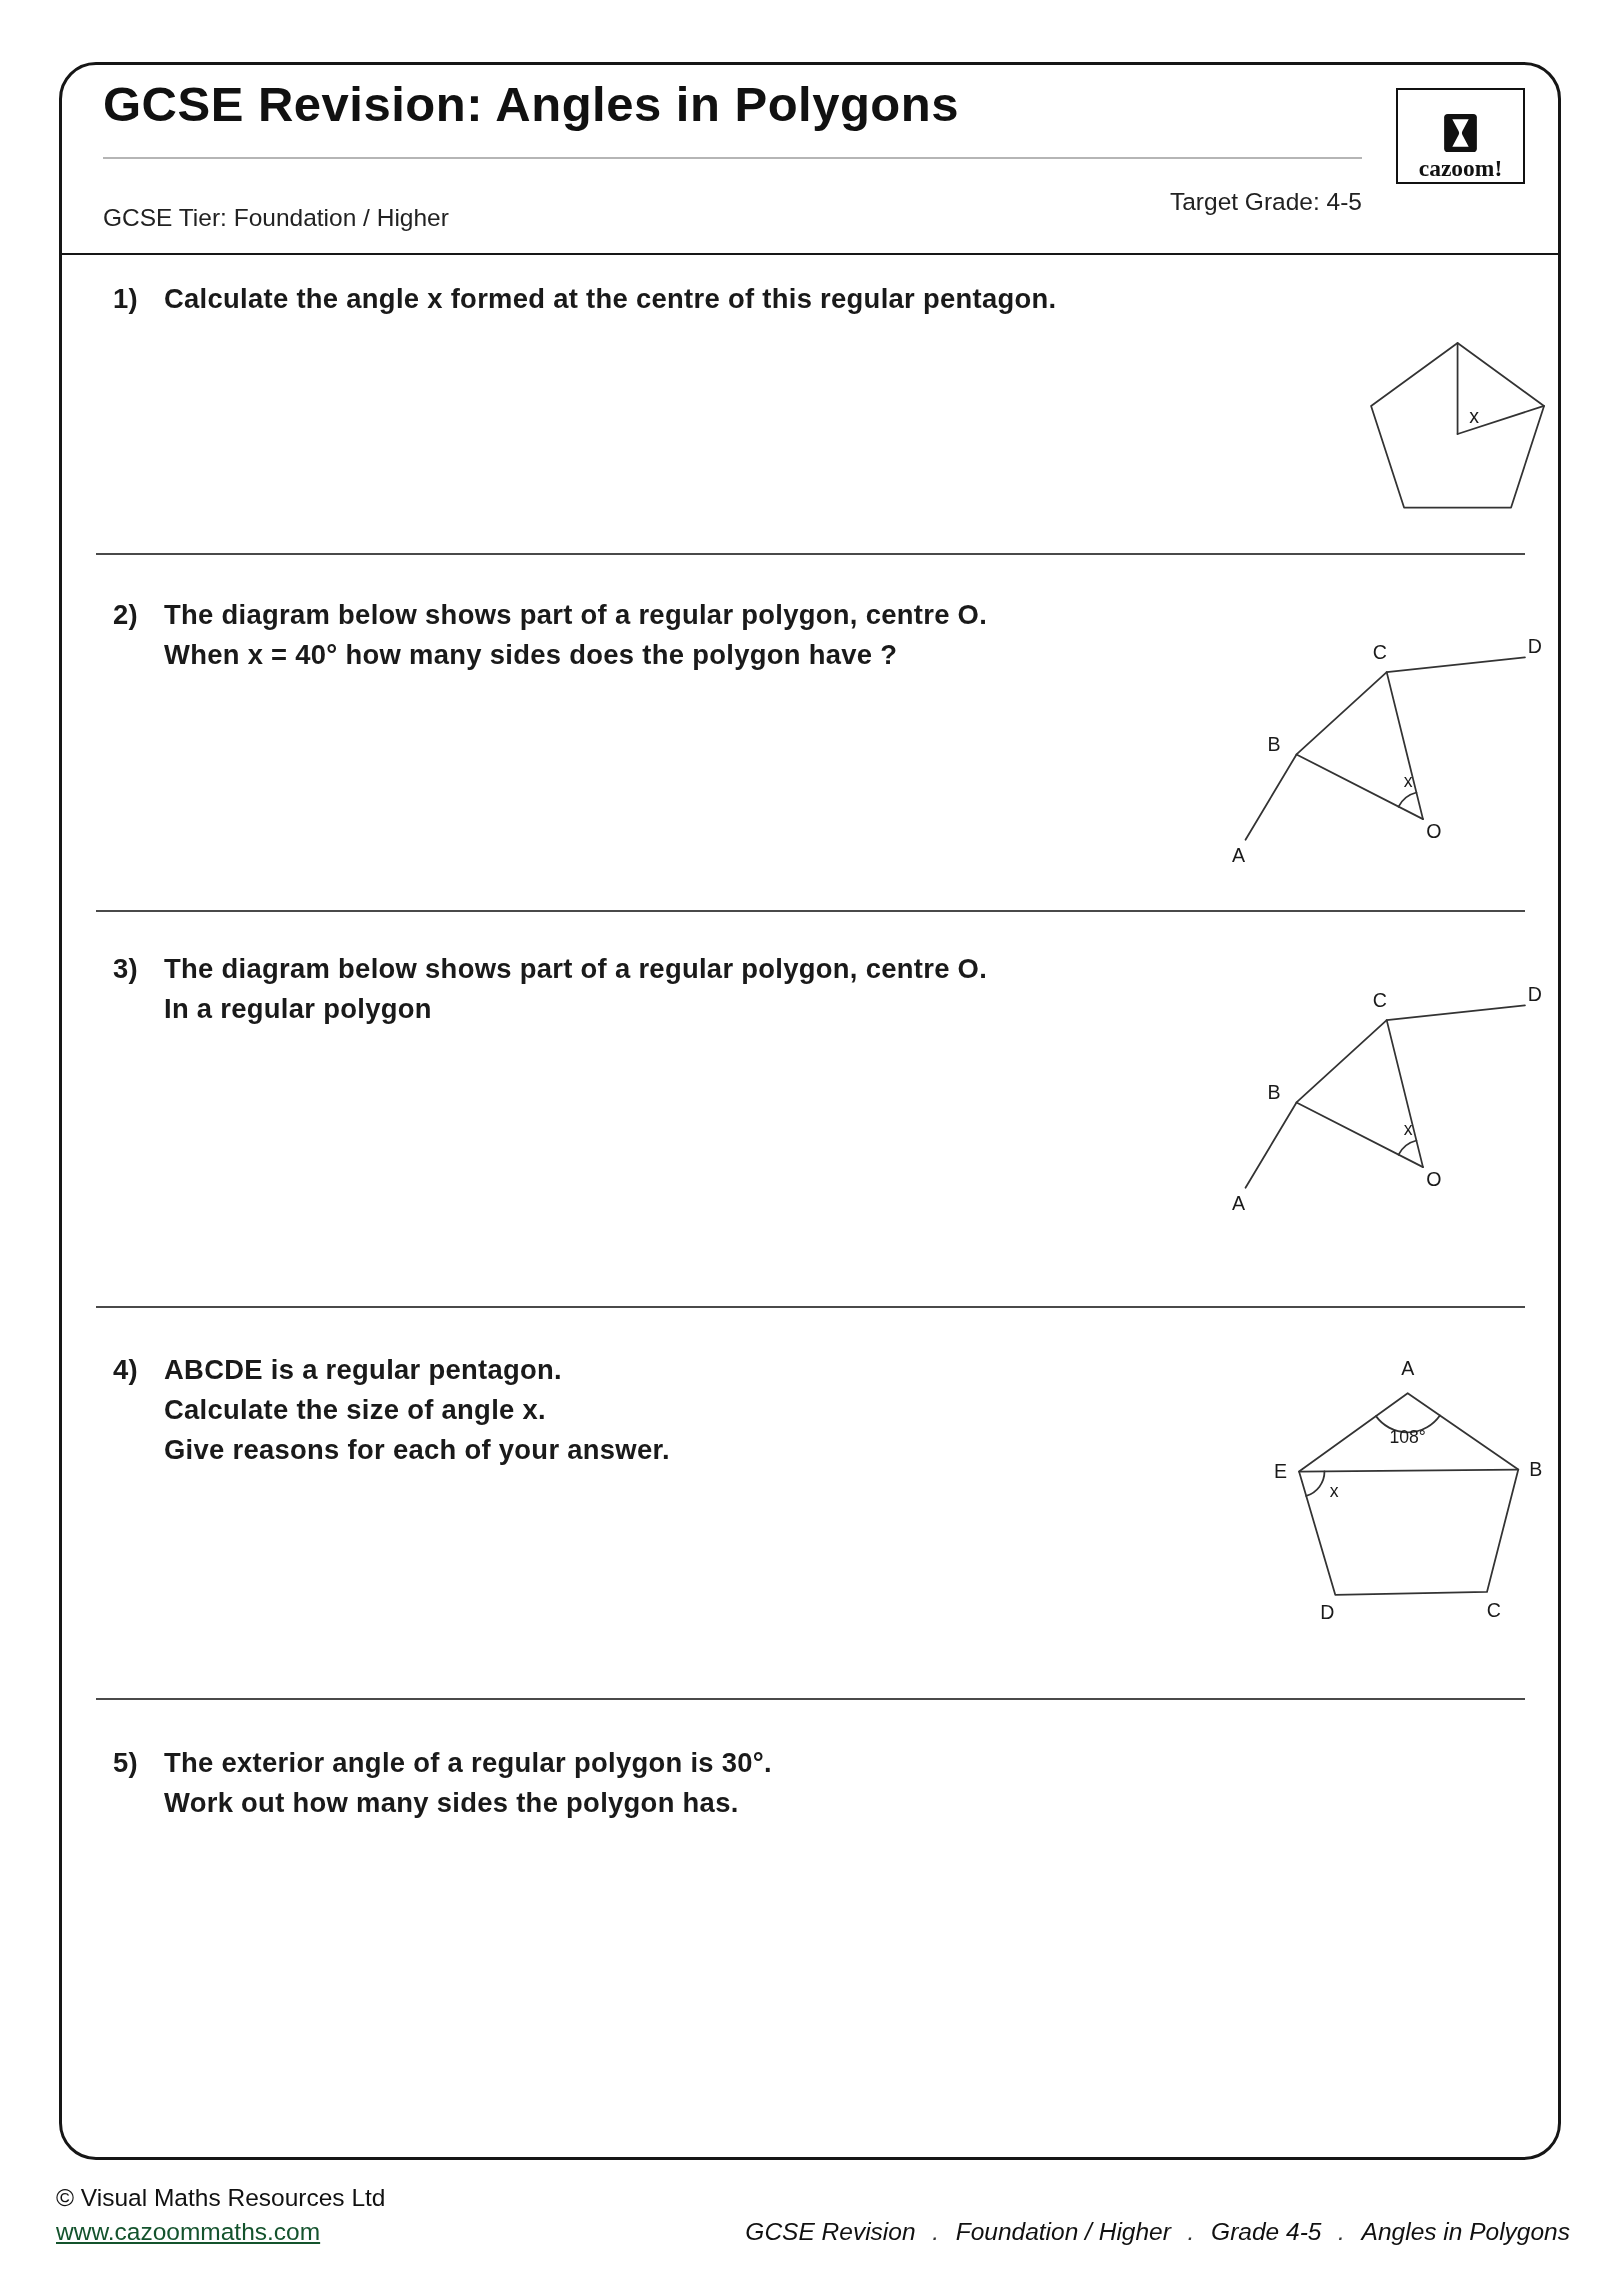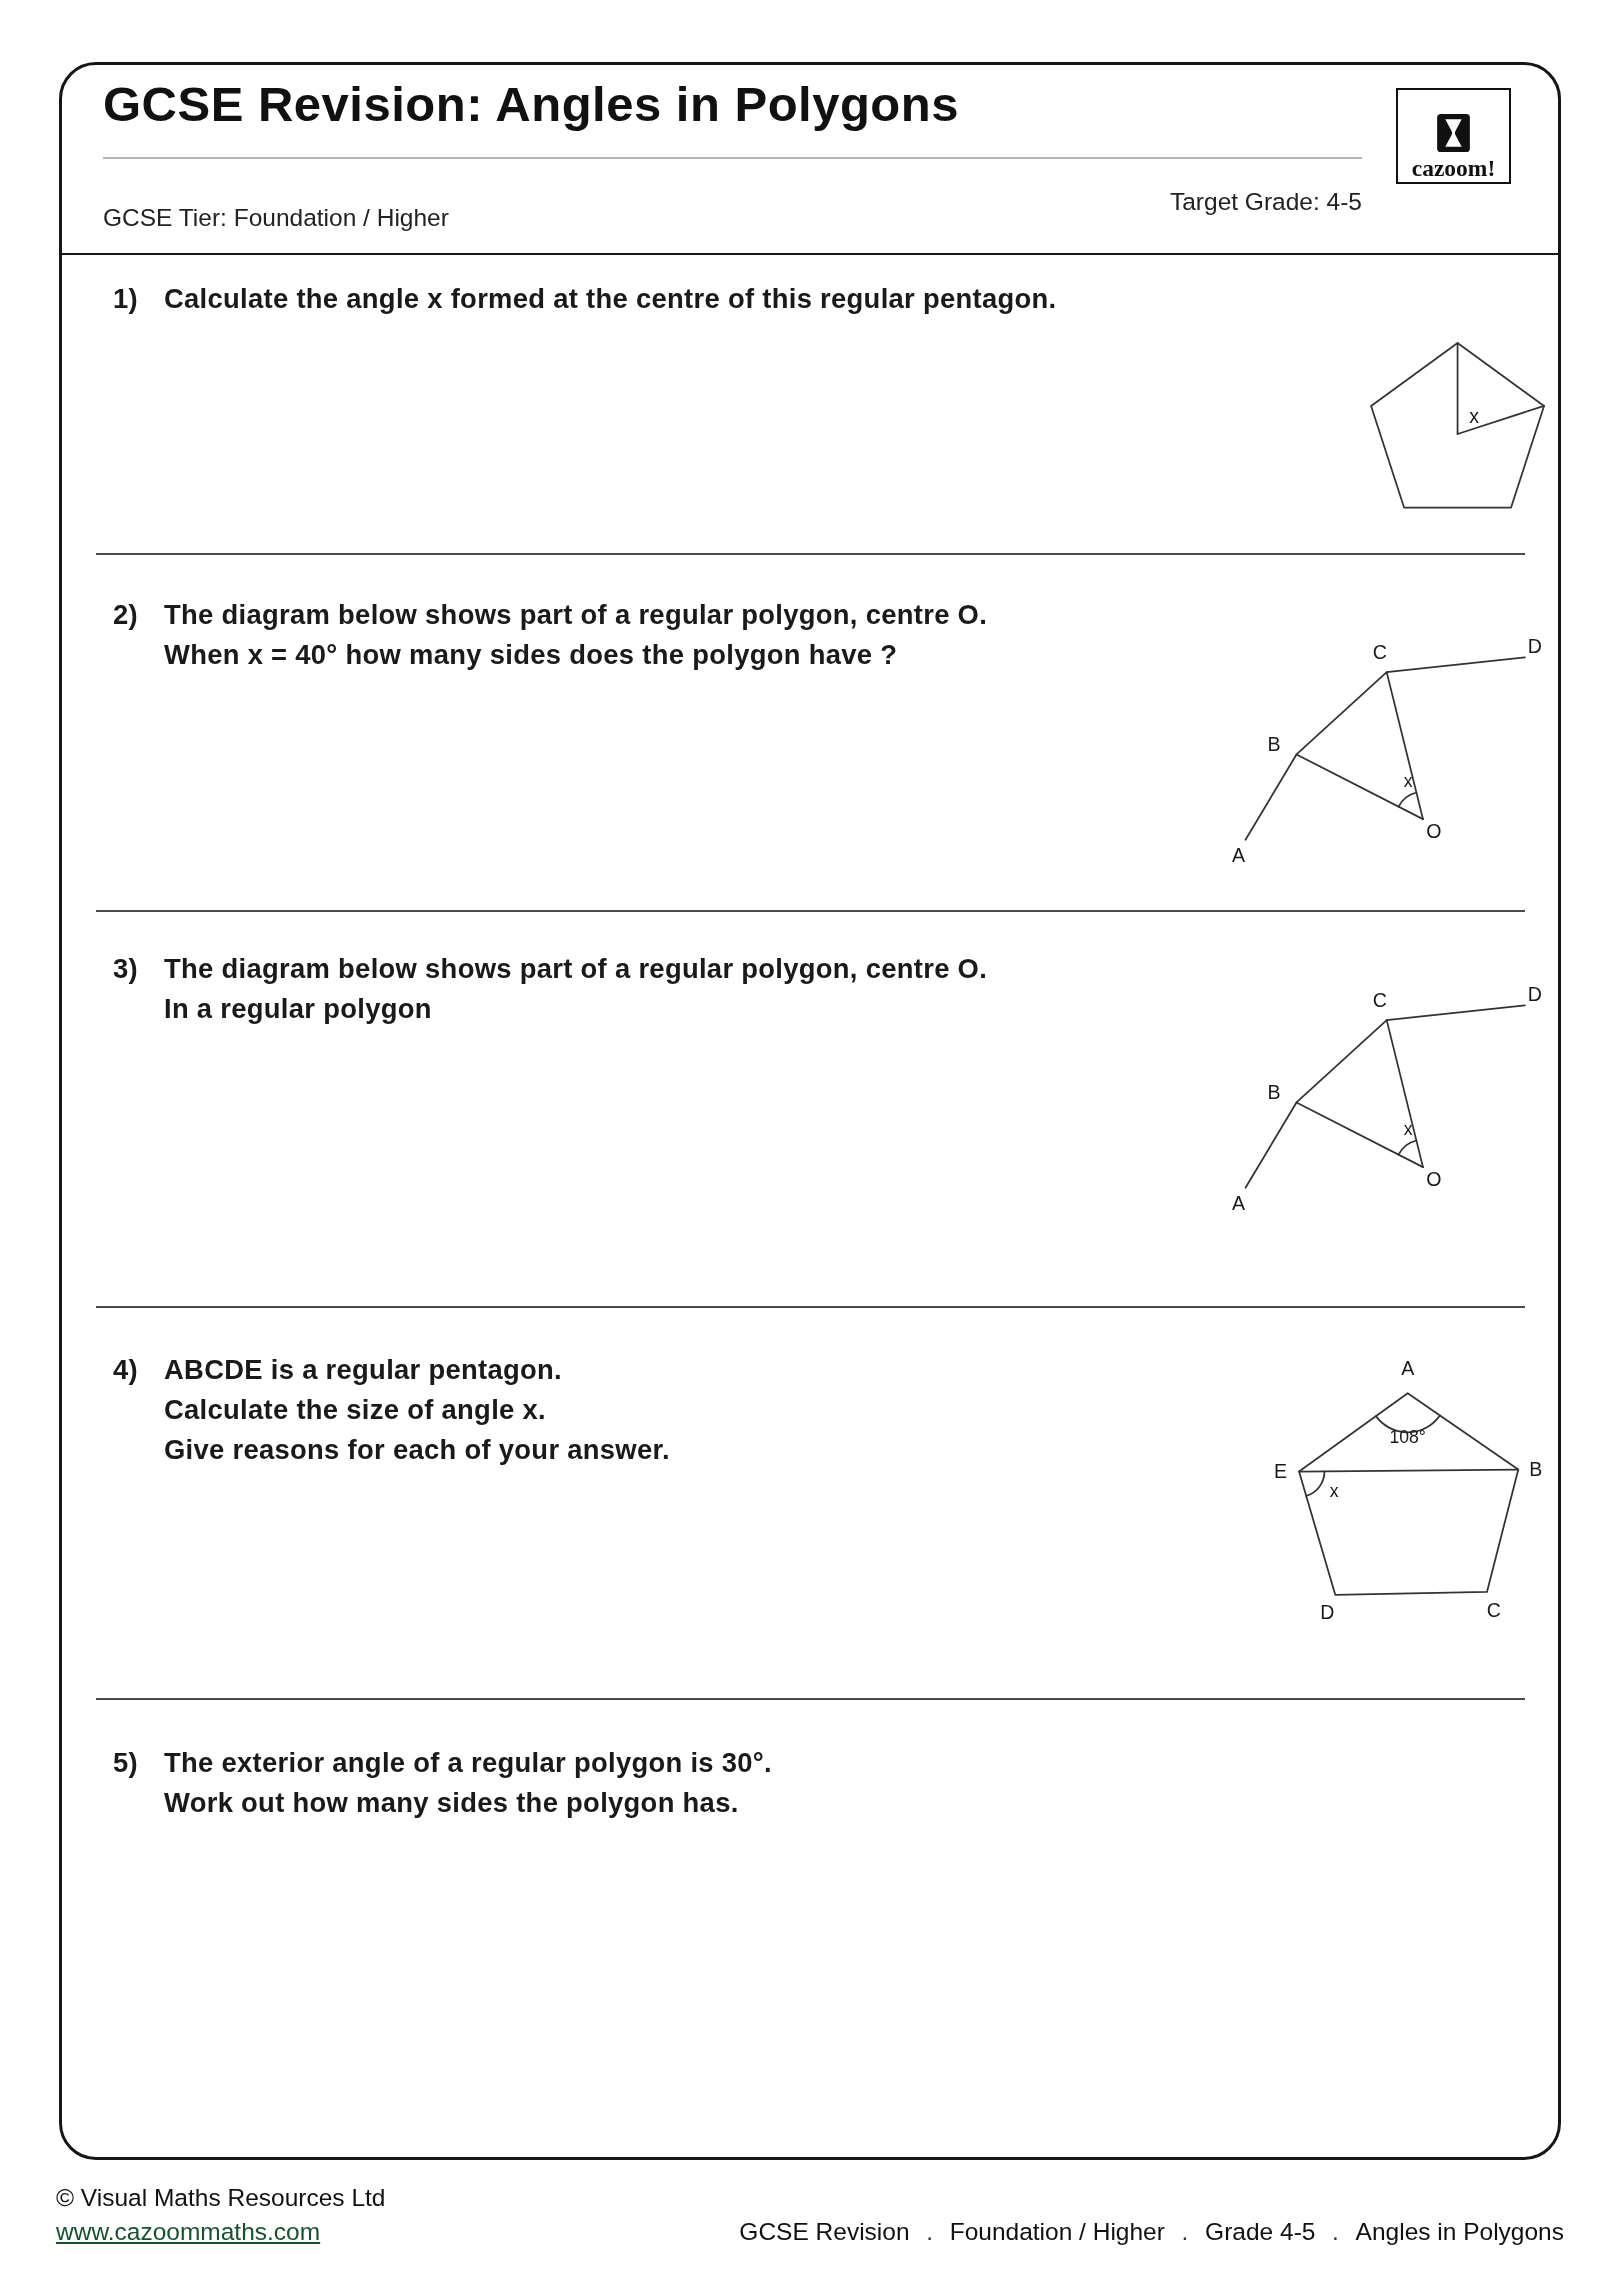--- a/index.html
+++ b/index.html
@@ -48,21 +48,21 @@
   }
   .target {
     position: absolute;
     top: 188px; right: 259px;
     font-size: 24.5px;
     color: #222222;
   }
   .logo {
     position: absolute;
     left: 1396px; top: 88px;
-    width: 115px; height: 96px;
+    width: 129px; height: 96px;
     border: 2.9px solid #111111;
     background: #ffffff;
     display: flex;
     flex-direction: column;
     align-items: center;
     justify-content: flex-start;
     padding-top: 23px;
   }
   .logo-text {
     font-family: "Liberation Serif", serif;
@@ -111,24 +111,25 @@
   }
   .footer-link {
     position: absolute;
     left: 56px; top: 2218px;
     font-size: 24.5px;
     color: #14532d;
     text-decoration: underline;
   }
   .footer-right {
     position: absolute;
-    right: 57px; top: 2218px;
+    right: 51px; top: 2218px;
     font-size: 24.5px;
     color: #111111;
     white-space: nowrap;
+    font-style: italic;
   }
   .footer-right .dot { display: inline-block; margin: 0 16.7px; color: #333333; }
 </style>
 </head>
 <body>
 
 <div class="page">
 
   <div class="border-box">
     <div class="header-divider"></div>

